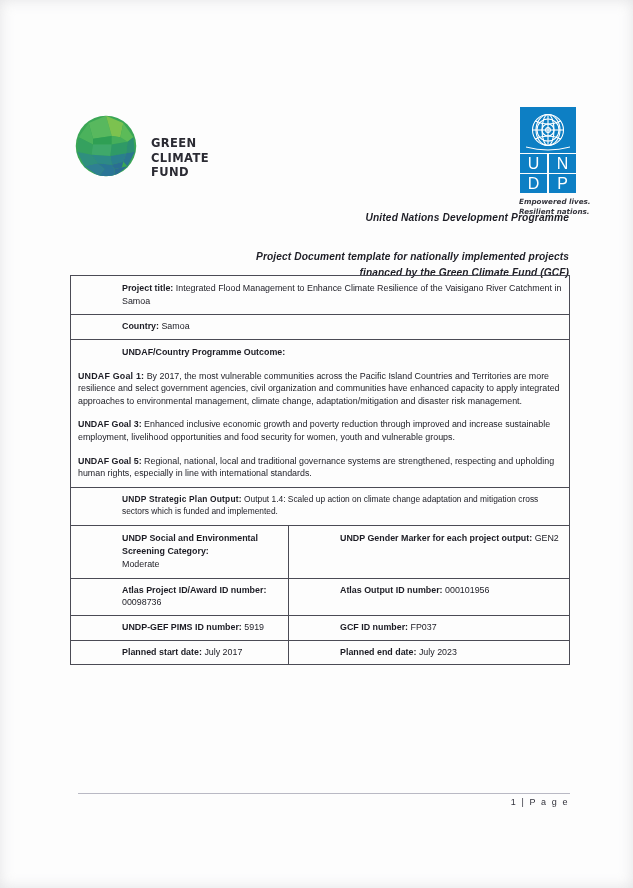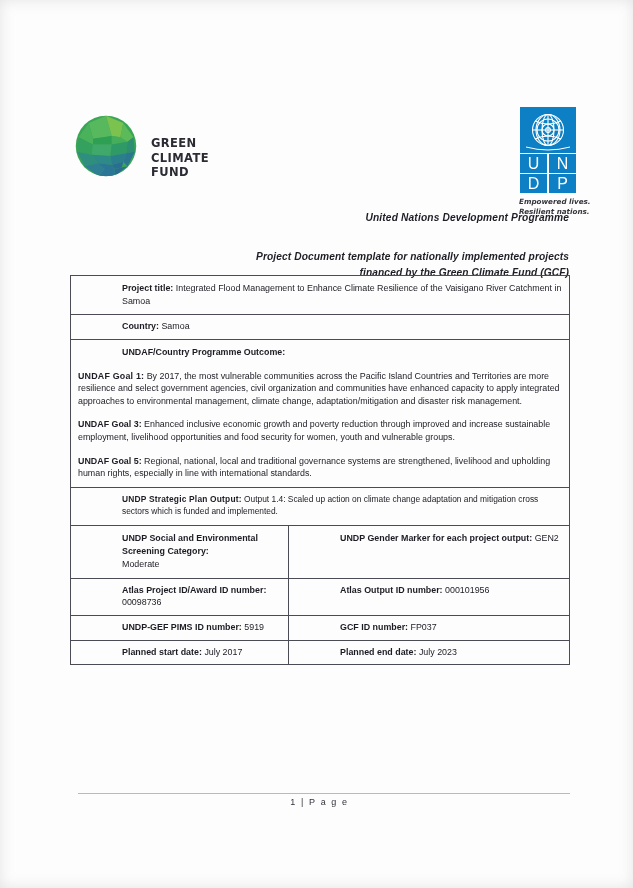--- a/index.html
+++ b/index.html
@@ -145,21 +145,21 @@
     top: 793px;
     width: 492px;
     height: 1px;
     background: #b9b9c4;
   }
   .footer-page {
     position: absolute;
     left: 70px;
     top: 797px;
     width: 499px;
-    text-align: center;
+    text-align: right;
     font-size: 9px;
     color: #33333c;
     letter-spacing: 1.6px;
   }
 </style>
 </head>
 <body>
 
 <div class="page">
   <div class="sheet"></div>
@@ -264,21 +264,21 @@
         <p class="p"><span class="lbl">Country:</span> <span>Samoa</span></p>
       </td>
     </tr>
 
 
     <tr>
       <td colspan="3">
         <p class="p lbl">UNDAF/Country Programme Outcome:</p>
         <p class="p-gap"><span class="lbl-sp">UNDAF  Goal 1:</span> <span>By 2017, the most vulnerable communities across the Pacific Island Countries and Territories are more resilience and select government agencies, civil organization and communities have enhanced capacity to apply integrated approaches to environmental management, climate change, adaptation/mitigation and disaster risk management.</span></p>
         <p class="p-gap"><span class="lbl">UNDAF Goal 3:</span> <span>Enhanced inclusive economic growth and poverty reduction through improved and increase sustainable employment, livelihood opportunities and food security for women, youth and vulnerable groups.</span></p>
-        <p class="p-gap"><span class="lbl">UNDAF Goal 5:</span> <span>Regional, national, local and traditional governance systems are strengthened, livelihood and upholding human rights, especially in line with international standards.</span></p>
+        <p class="p-gap"><span class="lbl">UNDAF Goal 5:</span> <span>Regional, national, local and traditional governance systems are strengthened, respecting and upholding human rights, especially in line with international standards.</span></p>
       </td>
     </tr>
 
     <tr>
       <td colspan="3">
         <p class="p sm"><span class="lbl-sp">UNDP Strategic Plan Output:</span> <span>Output 1.4:  Scaled up action on climate change adaptation and mitigation cross sectors which is funded and implemented.</span></p>
       </td>
     </tr>
 
     <tr>

